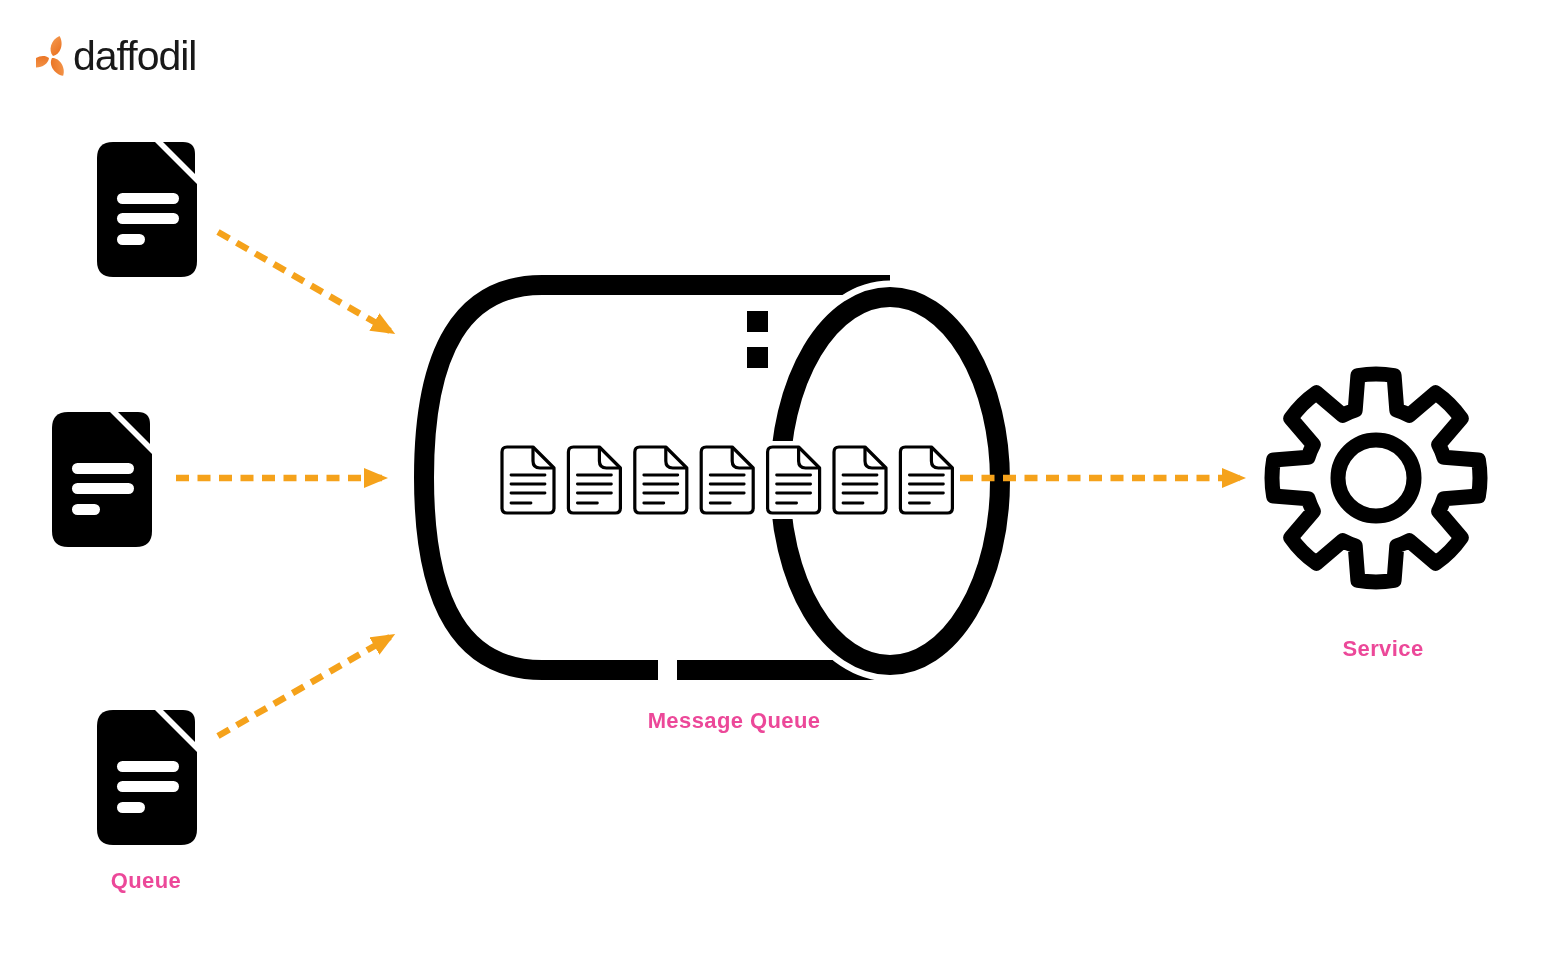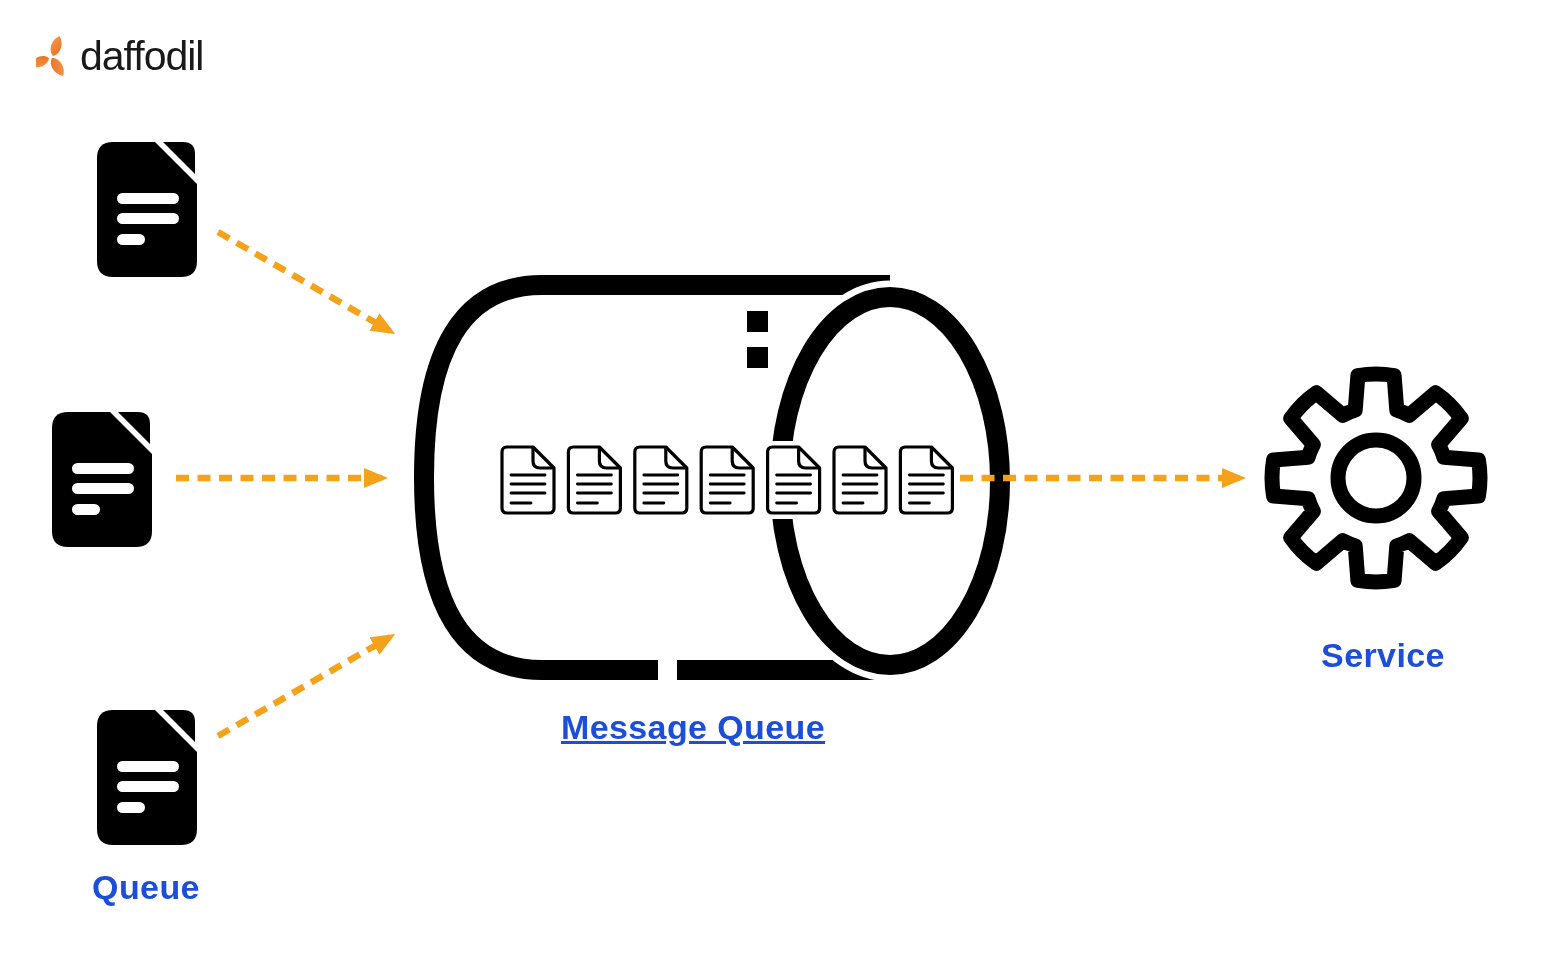--- a/index.html
+++ b/index.html
@@ -1,28 +1,28 @@
 <!DOCTYPE html>
 <html style="--arrow: #F5A21B;"><head>
 <meta charset="utf-8">
 <style>
   html,body{margin:0;padding:0;background:#fff;}
   .stage{
     position:relative;width:1551px;height:957px;background:#fff;overflow:hidden;
     font-family:"Liberation Sans",sans-serif;
   }
   .art{position:absolute;left:0;top:0;}
-  .logo{position:absolute;left:36px;top:32px;display:flex;align-items:center;gap:10px;}
+  .logo{position:absolute;left:36px;top:32px;display:flex;align-items:center;gap:3px;}
   .logo-text{font-size:41px;line-height:1;color:#191919;letter-spacing:-1px;}
   .diagram-label{
     position:absolute;transform:translateX(-50%);white-space:nowrap;
-    font-size:34px;font-weight:700;color:#1d4ed8;letter-spacing:.4px;
+    font-size:22px;font-weight:700;color:#ec4899;letter-spacing:.4px;
   }
   .label-tasks{left:146px;top:868px;}
-  .label-queue{left:693px;top:708px;text-decoration:underline;}
+  .label-queue{left:734px;top:708px;}
   .label-service{left:1383px;top:636px;}
   .flow{stroke:var(--arrow,#F5A21B);stroke-width:6.5;stroke-dasharray:13 8.5;fill:none;}
   .ah{fill:var(--arrow,#F5A21B);}
 </style>
 </head>
 <body>
 
 <div class="stage">
 
   <div class="logo">

